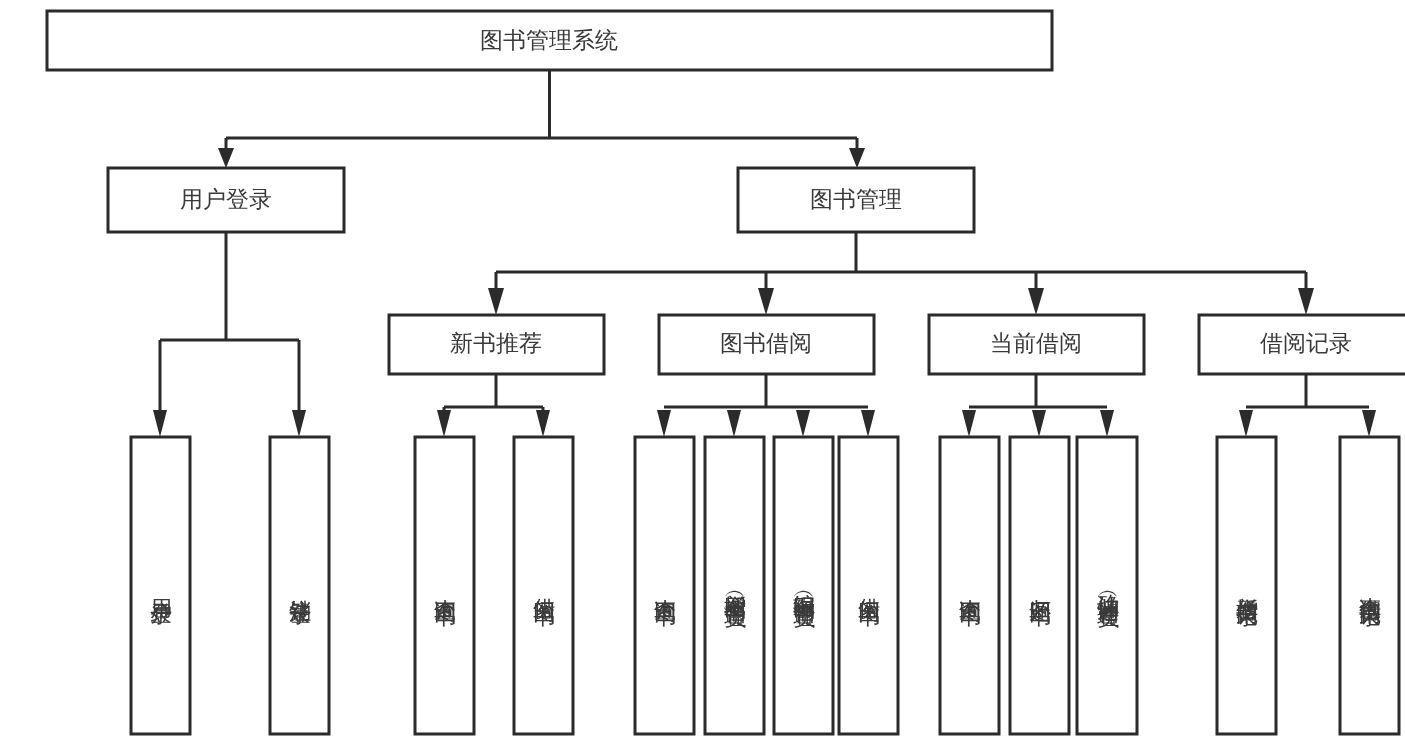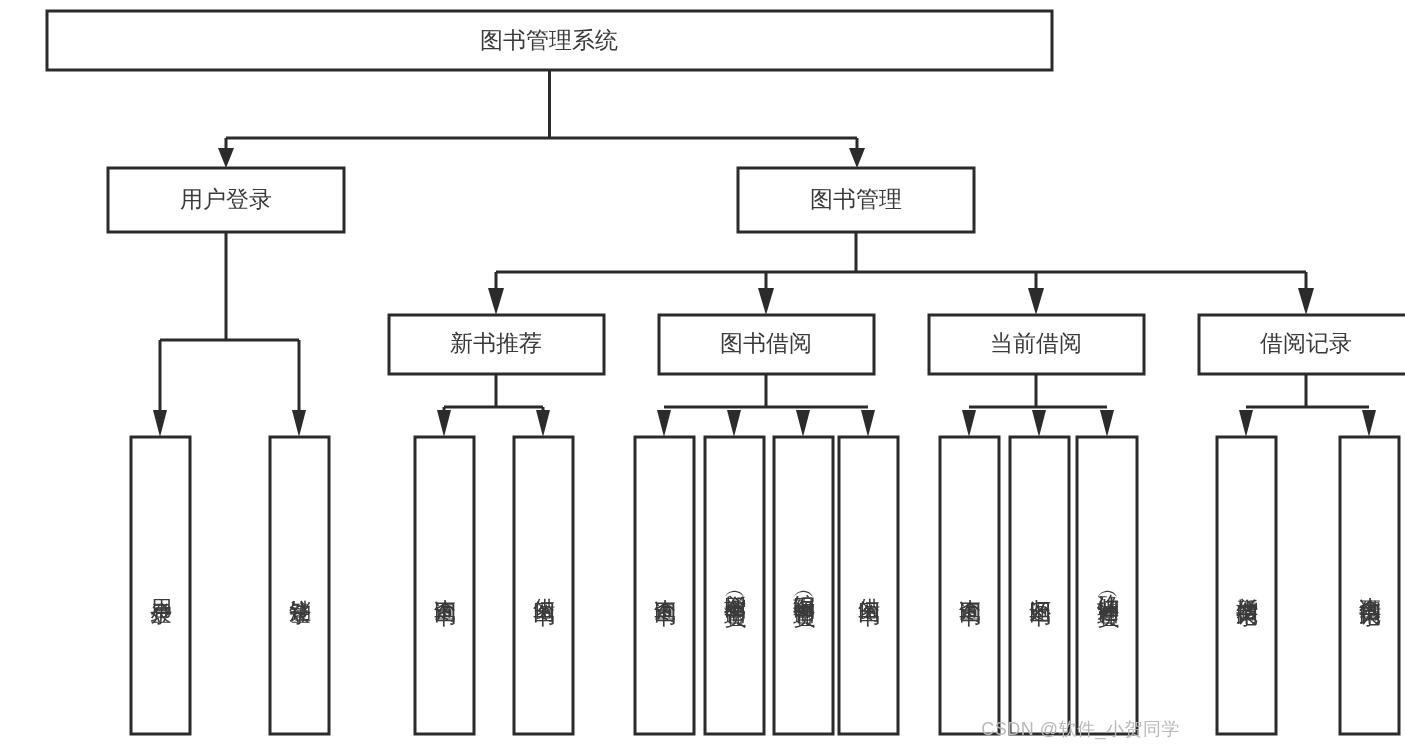--- a/index.html
+++ b/index.html
@@ -208,14 +208,13 @@
       <rect class="node-rect thin" x="1190" y="437" width="59" height="297"></rect>
       <text class="node-label vertical" x="1219" y="585">新增借阅记录</text>
     </g>
     <g>
       <rect class="node-rect thin" x="1313" y="437" width="59" height="297"></rect>
       <text class="node-label vertical" x="1342" y="585">查询借阅记录</text>
     </g>
 
   </svg>
 
-  <div class="watermark">CSDN @软件_小贺同学</div>
 </div>
 
 </body></html>

